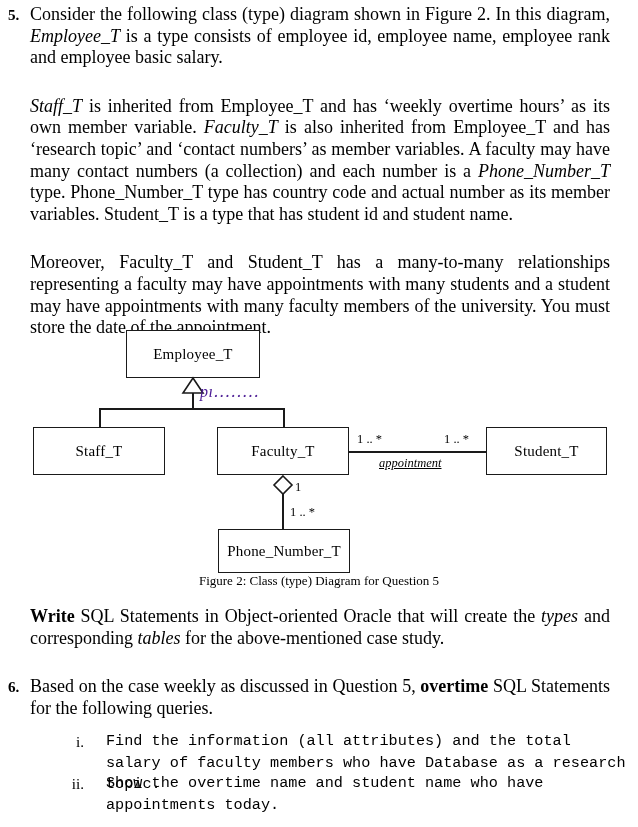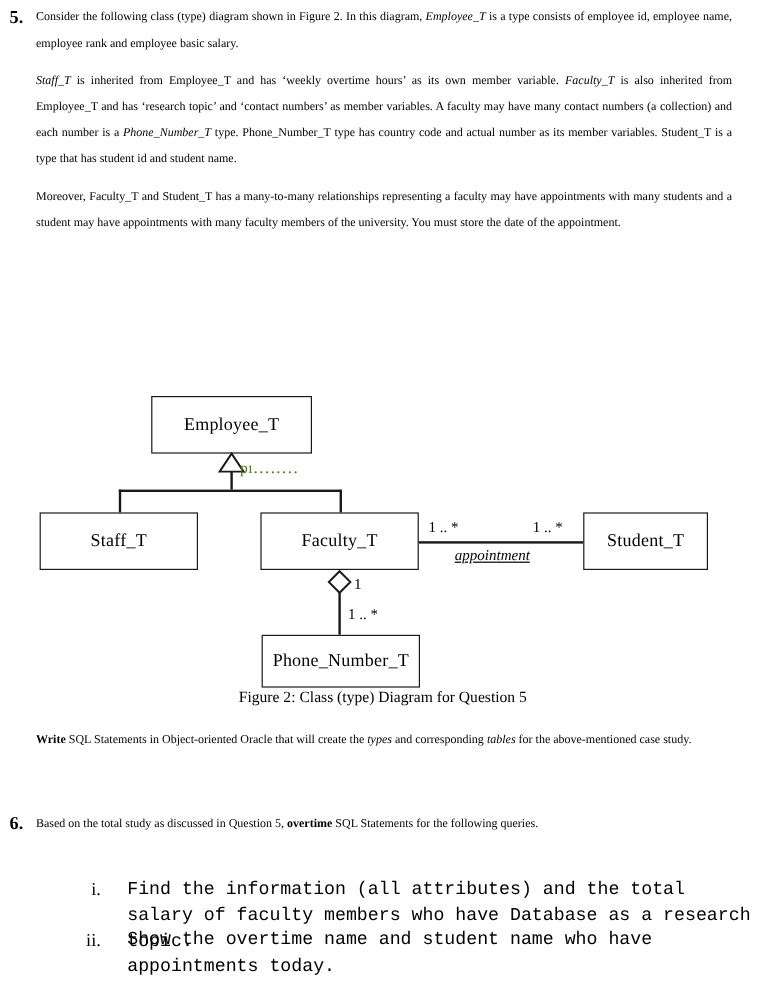--- a/index.html
+++ b/index.html
@@ -33,32 +33,32 @@
     width: 30px;
     flex: 0 0 30px;
     font-weight: bold;
     font-size: 15.2px;
     line-height: 21.6px;
     padding-left: 8px;
     box-sizing: border-box;
   }
   .qbody {
     flex: 1 1 auto;
-    font-size: 10px;
+    font-size: 18px;
     line-height: 21.6px;
     text-align: justify;
     text-justify: inter-word;
   }
   .para {
     margin: 0;
     text-align: justify;
     text-justify: inter-word;
   }
   .para + .para {
-    margin-top: 10px;
+    margin-top: 27px;
   }
   .it { font-style: italic; }
   .bd { font-weight: bold; }
 
   
   .subitem {
     position: absolute;
     display: flex;
     align-items: flex-start;
     font-size: 15.2px;
@@ -109,22 +109,23 @@
   }
   .assoc-label {
     position: absolute;
     font-size: 12.5px;
     font-style: italic;
     white-space: nowrap;
     text-decoration: underline;
   }
   .ghost {
     position: absolute;
-    font-size: 13px;
-    color: #4d7c0f;
+    font-size: 16px;
+    font-style: italic;
+    color: #4c1d95;
     white-space: nowrap;
     letter-spacing: .4px;
   }
   .caption {
     position: absolute;
     width: 638px;
     text-align: center;
     font-size: 13px;
   }
   svg.glyph { position: absolute; overflow: visible; }
@@ -170,21 +171,21 @@
     <div class="line vline" style="left:283px; top:88px; height:20px;"></div>
 
     <div class="umlbox" style="left:33px; top:107px; width:132px; height:48px;">
       <span>Staff_T</span>
     </div>
 
     <div class="umlbox" style="left:217px; top:107px; width:132px; height:48px;">
       <span>Faculty_T</span>
     </div>
 
-    <div class="umlbox" style="left:486px; top:107px; width:104px; height:48px;">
+    <div class="umlbox" style="left:486px; top:107px; width:121px; height:48px;">
       <span>Student_T</span>
     </div>
 
     <div class="line hline" style="left:349px; top:131px; width:137px;"></div>
 
     <div class="mult" style="left:357px; top:112px;">1 .. *</div>
     <div class="mult" style="left:444px; top:112px;">1 .. *</div>
     <div class="assoc-label" style="left:379px; top:136px;">appointment</div>
 
     <svg class="glyph" style="left:272px; top:155px;" width="22" height="20" viewBox="0 0 22 20">
@@ -208,21 +209,21 @@
       <p class="para">
         <span class="bd">Write</span><span> SQL Statements in Object-oriented Oracle that will create the </span><span class="it">types</span><span> and corresponding </span><span class="it">tables</span><span> for the above-mentioned case study.</span>
       </p>
     </div>
   </div>
 
   <div class="qblock" style="left:0px; top:676px; width:610px;">
     <div class="qnum">6.</div>
     <div class="qbody">
       <p class="para">
-        <span>Based on the total study as discussed in Question 5, </span><span class="bd">overtime</span><span> SQL Statements for the following queries.</span>
+        <span>Based on the case weekly as discussed in Question 5, </span><span class="bd">overtime</span><span> SQL Statements for the following queries.</span>
       </p>
     </div>
   </div>
 
   <div class="subitem" style="left:60px; top:731px; width:570px;">
     <div class="roman">i.</div>
     <div class="subtext">Find the information (all attributes) and the total salary of faculty members who have Database as a research topic.</div>
   </div>
 
   <div class="subitem" style="left:60px; top:773px; width:570px;">

